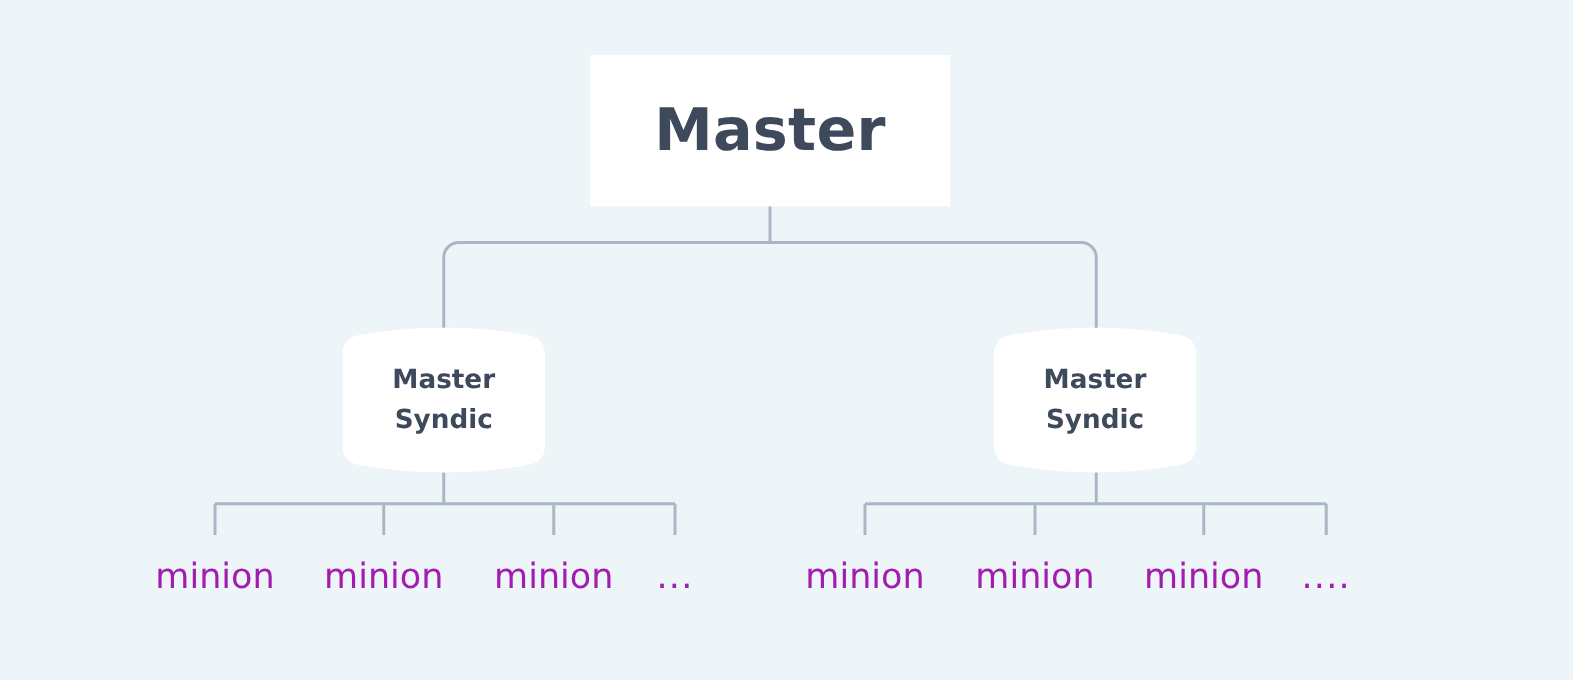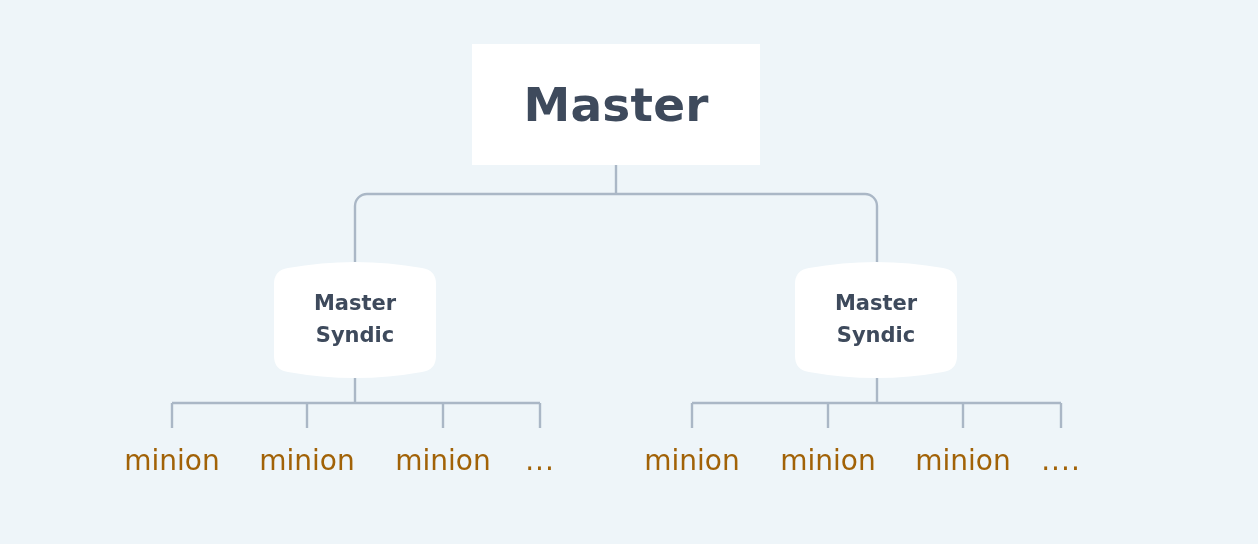--- a/index.html
+++ b/index.html
@@ -85,21 +85,21 @@
     line-height: 1.52;
     text-align: center;
   }
 
   
   .minion-label {
     position: absolute;
     top: 444px;
     font-size: 28px;
     font-weight: normal;
-    color: #a16207;
+    color: #a21caf;
     text-align: center;
     white-space: nowrap;
     transform: translateX(-50%);
     line-height: 1.2;
   }
   .minion-label.ellipsis {
     font-size: 28px;
     letter-spacing: 1px;
   }
 </style>

